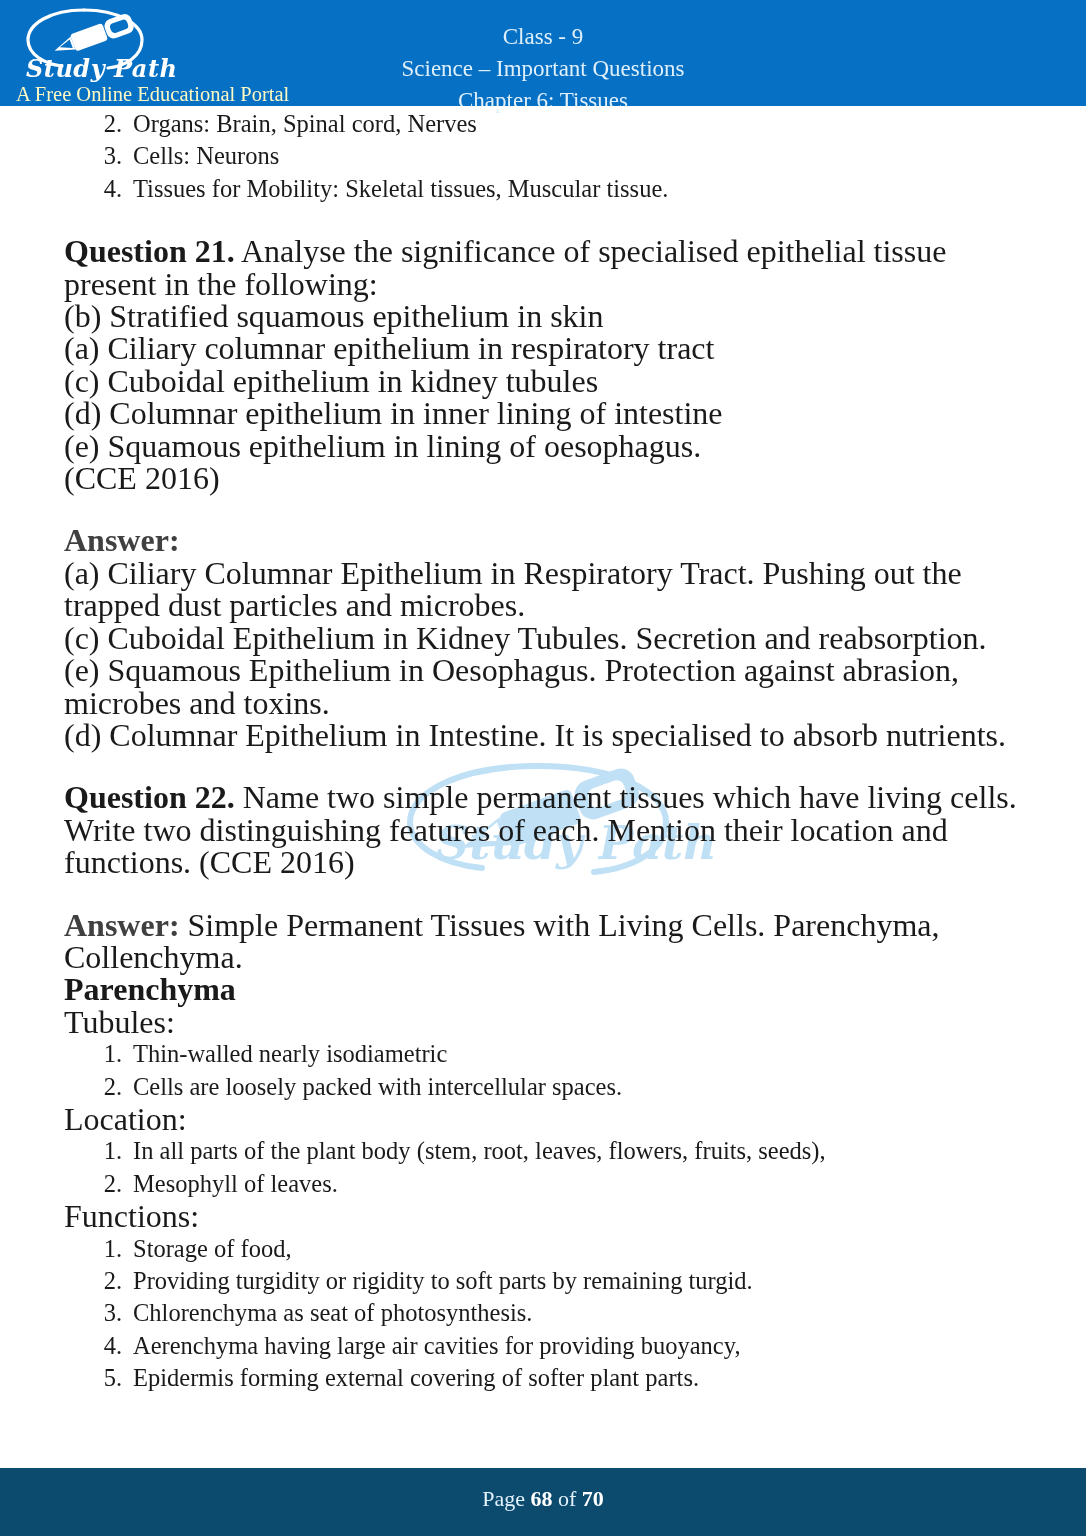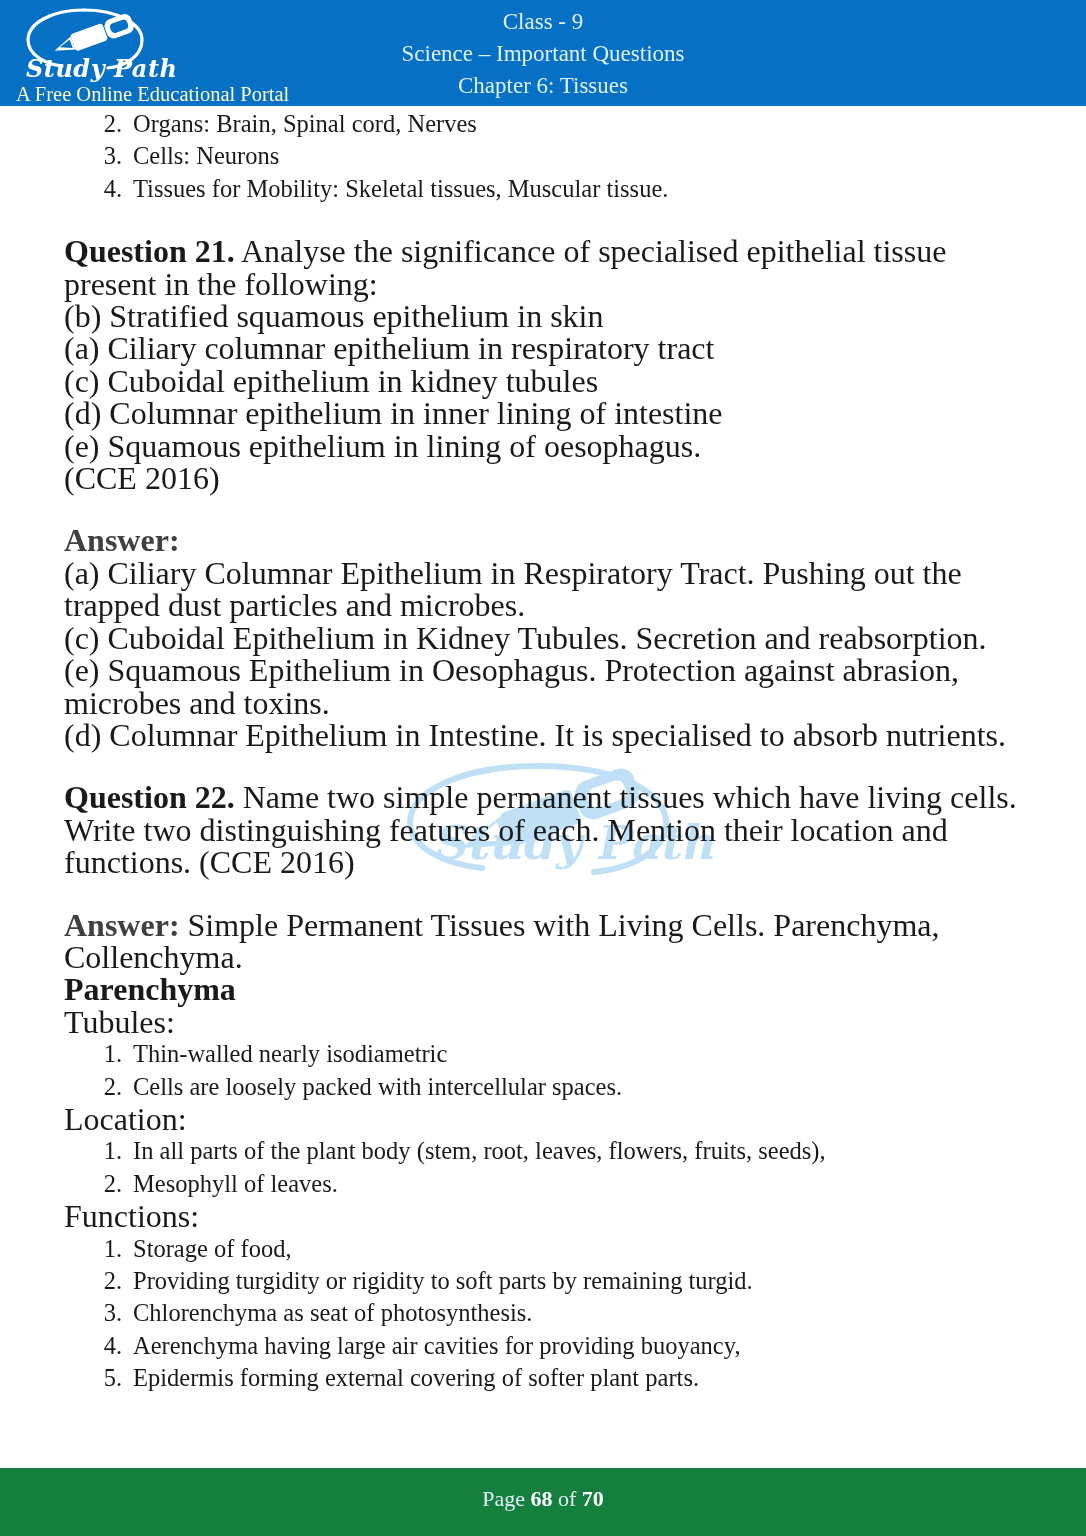--- a/index.html
+++ b/index.html
@@ -63,21 +63,21 @@
     left: 8px;
     top: 79px;
     font-family: "Liberation Serif", serif;
     font-size: 20.5px;
     color: #fef9c3;
     white-space: nowrap;
   }
   .header-titles {
     position: absolute;
     left: 0;
-    top: 6px;
+    top: 21px;
     width: 1086px;
     text-align: center;
     color: #dff0fb;
   }
   .header-titles div {
     font-family: "Liberation Serif", serif;
     font-size: 23px;
     line-height: 32px;
     white-space: nowrap;
   }
@@ -143,21 +143,21 @@
     white-space: nowrap;
   }
 
   
   .footer {
     position: absolute;
     left: 0;
     top: 1468px;
     width: 1086px;
     height: 68px;
-    background: #15803d;
+    background: #0c4a6e;
   }
   .footer-text {
     position: absolute;
     left: 0;
     top: 18px;
     width: 1086px;
     text-align: center;
     font-family: "Liberation Serif", serif;
     font-size: 22px;
     color: #e3f2fc;

